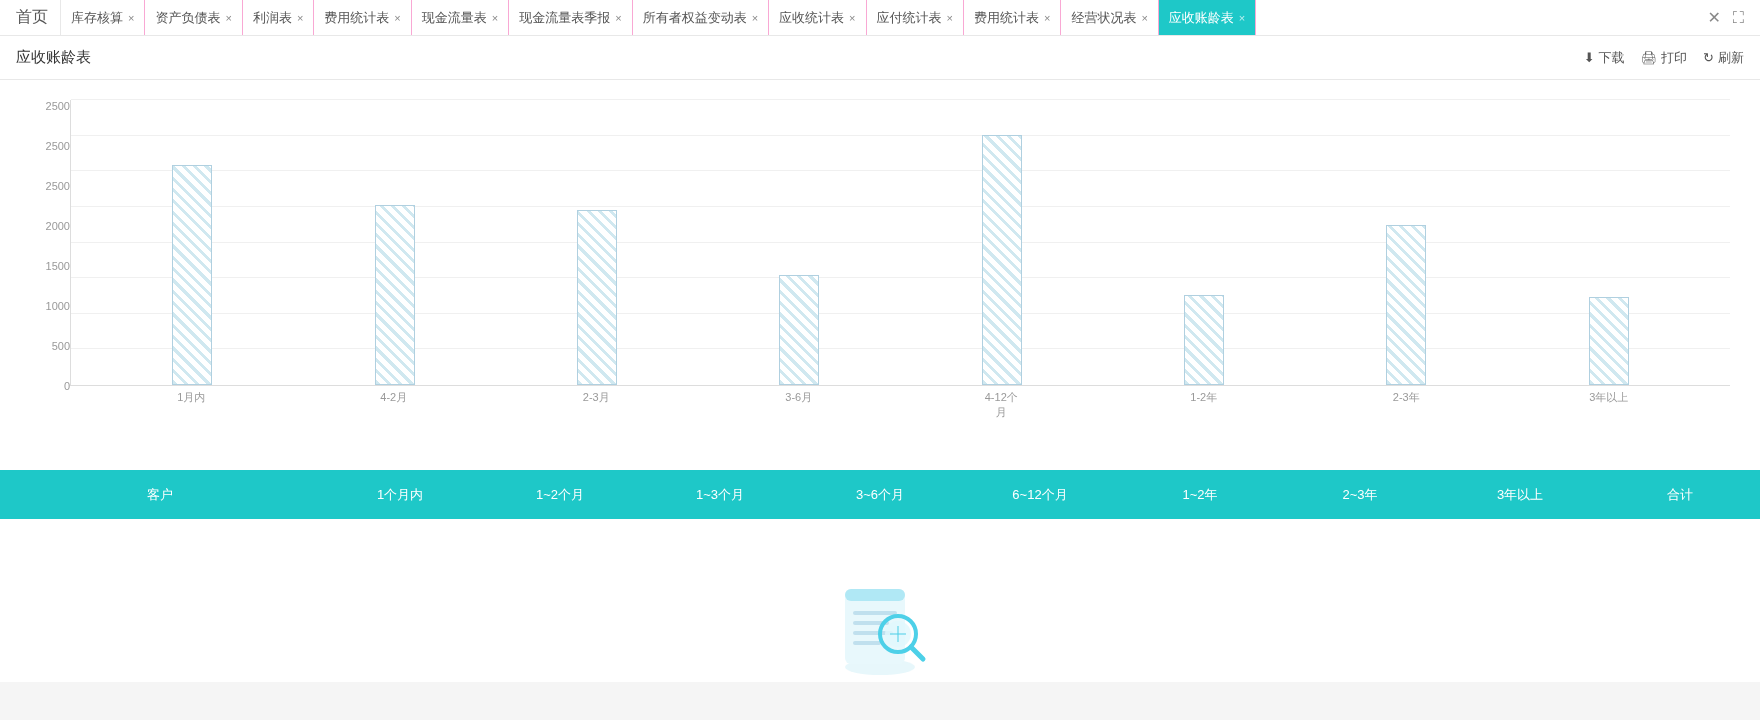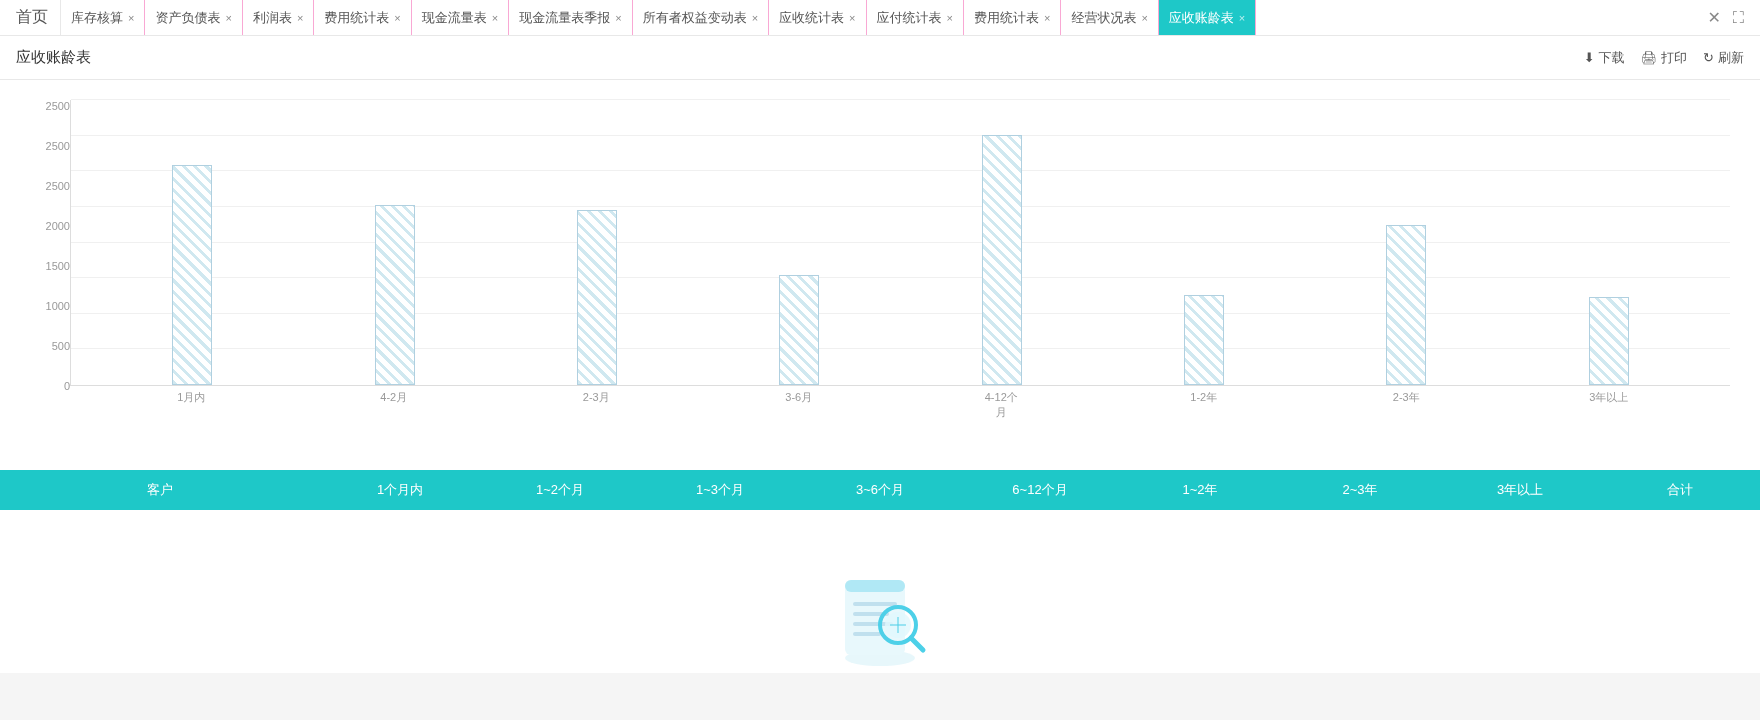--- a/index.html
+++ b/index.html
@@ -193,21 +193,21 @@
       text-align: center;
     }
 
     
     .table-header {
       display: grid;
       grid-template-columns: 2fr 1fr 1fr 1fr 1fr 1fr 1fr 1fr 1fr 1fr;
       background: #1ec8c8;
       color: #fff;
       font-size: 13px;
-      height: 40px;
+      height: 49px;
       align-items: center;
     }
 
     .table-header-cell {
       text-align: center;
       padding: 0 8px;
       font-weight: 400;
     }
 
     

